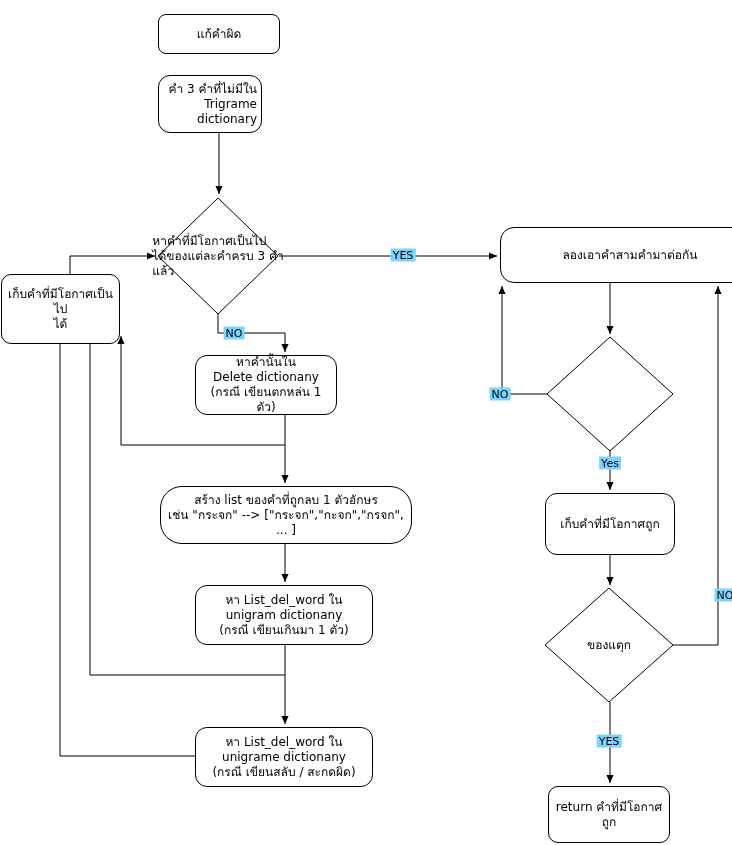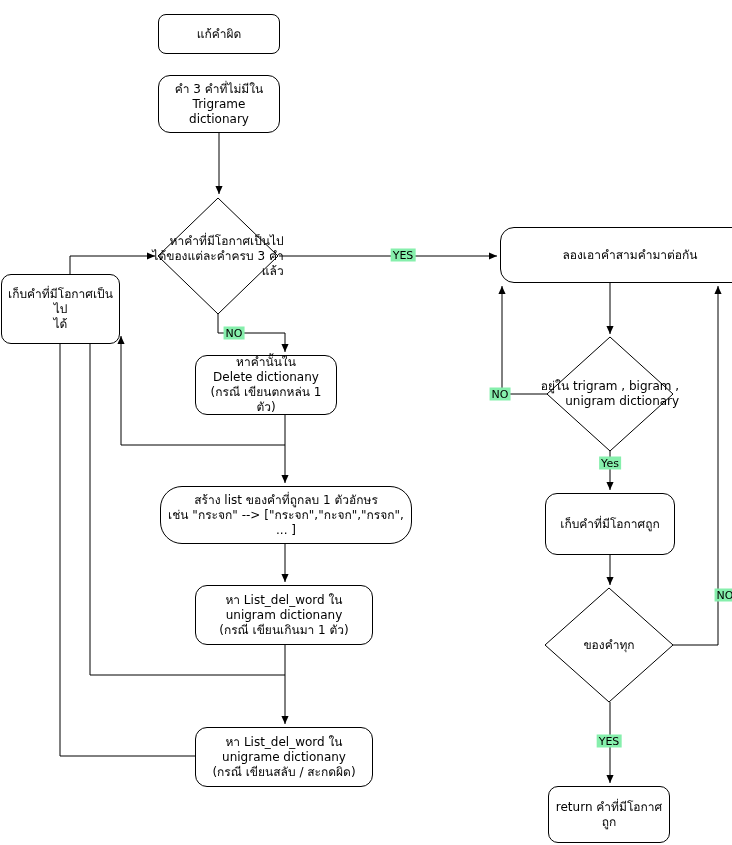--- a/index.html
+++ b/index.html
@@ -12,26 +12,26 @@
   .node{
     position:absolute;box-sizing:border-box;
     border:1px solid #000;background:#fff;border-radius:12px;
     display:flex;align-items:center;justify-content:center;
     text-align:center;font-size:12px;line-height:15px;
     white-space:pre-line;padding:2px 4px;
   }
   .dtext{
     position:absolute;box-sizing:border-box;
     display:flex;align-items:center;justify-content:center;
-    text-align:right;font-size:12px;line-height:15px;
+    text-align:left;font-size:12px;line-height:15px;
     white-space:pre-line;background:transparent;
   }
   .edge-label{
     position:absolute;transform:translate(-50%,-50%);
-    background:#86efac;font-size:11px;line-height:13px;padding:0 2px;
+    background:#7dd3fc;font-size:11px;line-height:13px;padding:0 2px;
   }
 </style>
 </head>
 <body>
 
 <div id="canvas">
 
   <svg id="edges" width="732" height="845" viewBox="0 0 732 845" fill="none" stroke="#000" stroke-width="1">
     <defs>
       <marker id="arrow" viewBox="0 0 10 10" refX="9" refY="5" markerWidth="9" markerHeight="9" orient="auto-start-reverse">
@@ -56,21 +56,21 @@
     <path d="M673,645 L718,645 L718,286" marker-end="url(#arrow)"></path>
     <path d="M610,702 L610,783" marker-end="url(#arrow)"></path>
 
     <path d="M218,198 L278,256 L218,314 L158,256 Z" fill="#fff" stroke-linejoin="round"></path>
     <path d="M610,337 L673,394 L610,451 L547,394 Z" fill="#fff" stroke-linejoin="round"></path>
     <path d="M609,588 L673,645 L609,702 L545,645 Z" fill="#fff" stroke-linejoin="round"></path>
   </svg>
 
   <div class="node" style="left:158px;top:14px;width:122px;height:40px;border-radius:8px;">แก้คำผิด</div>
 
-  <div class="node" style="left:158px;top:75px;width:122px;height:58px;">คำ 3 คำที่ไม่มีใน
+  <div class="node" style="left:158px;top:75px;width:104px;height:58px;text-align:right;">คำ 3 คำที่ไม่มีใน
 Trigrame dictionary</div>
 
   <div class="node" style="left:1px;top:274px;width:119px;height:70px;border-radius:10px;">เก็บคำที่มีโอกาศเป็นไป
 ได้</div>
 
   <div class="node" style="left:195px;top:355px;width:142px;height:60px;">หาคำนั้นใน
 Delete dictionany
 (กรณี เขียนตกหล่น 1 ตัว)</div>
 
   <div class="node" style="left:160px;top:486px;width:252px;height:58px;border-radius:22px;">สร้าง list ของคำที่ถูกลบ 1 ตัวอักษร
@@ -87,24 +87,22 @@
   <div class="node" style="left:500px;top:227px;width:260px;height:56px;border-radius:14px;">ลองเอาคำสามคำมาต่อกัน</div>
 
   <div class="node" style="left:548px;top:786px;width:122px;height:57px;border-radius:10px;">return คำที่มีโอกาศถูก</div>
 
   <div class="node" style="left:545px;top:493px;width:130px;height:62px;">เก็บคำที่มีโอกาศถูก</div>
 
   <div class="dtext" style="left:143px;top:232px;width:150px;height:48px;">หาคำที่มีโอกาศเป็นไป
 ได้ของแต่ละคำครบ 3 คำ
 แล้ว</div>
 
-  <div class="dtext" style="left:535px;top:378px;width:150px;height:32px;">อยู่ใน trigram , bigram ,
-unigram dictionary</div>
 
-  <div class="dtext" style="left:545px;top:637px;width:128px;height:16px;">ของคำทุก</div>
+  <div class="dtext" style="left:545px;top:637px;width:128px;height:16px;">ของแตุก</div>
 
   <div class="edge-label" style="left:403px;top:255px;">YES</div>
   <div class="edge-label" style="left:234px;top:333px;">NO</div>
   <div class="edge-label" style="left:500px;top:394px;">NO</div>
   <div class="edge-label" style="left:610px;top:463px;">Yes</div>
   <div class="edge-label" style="left:725px;top:595px;">NO</div>
   <div class="edge-label" style="left:609px;top:741px;">YES</div>
 
 </div>
 

